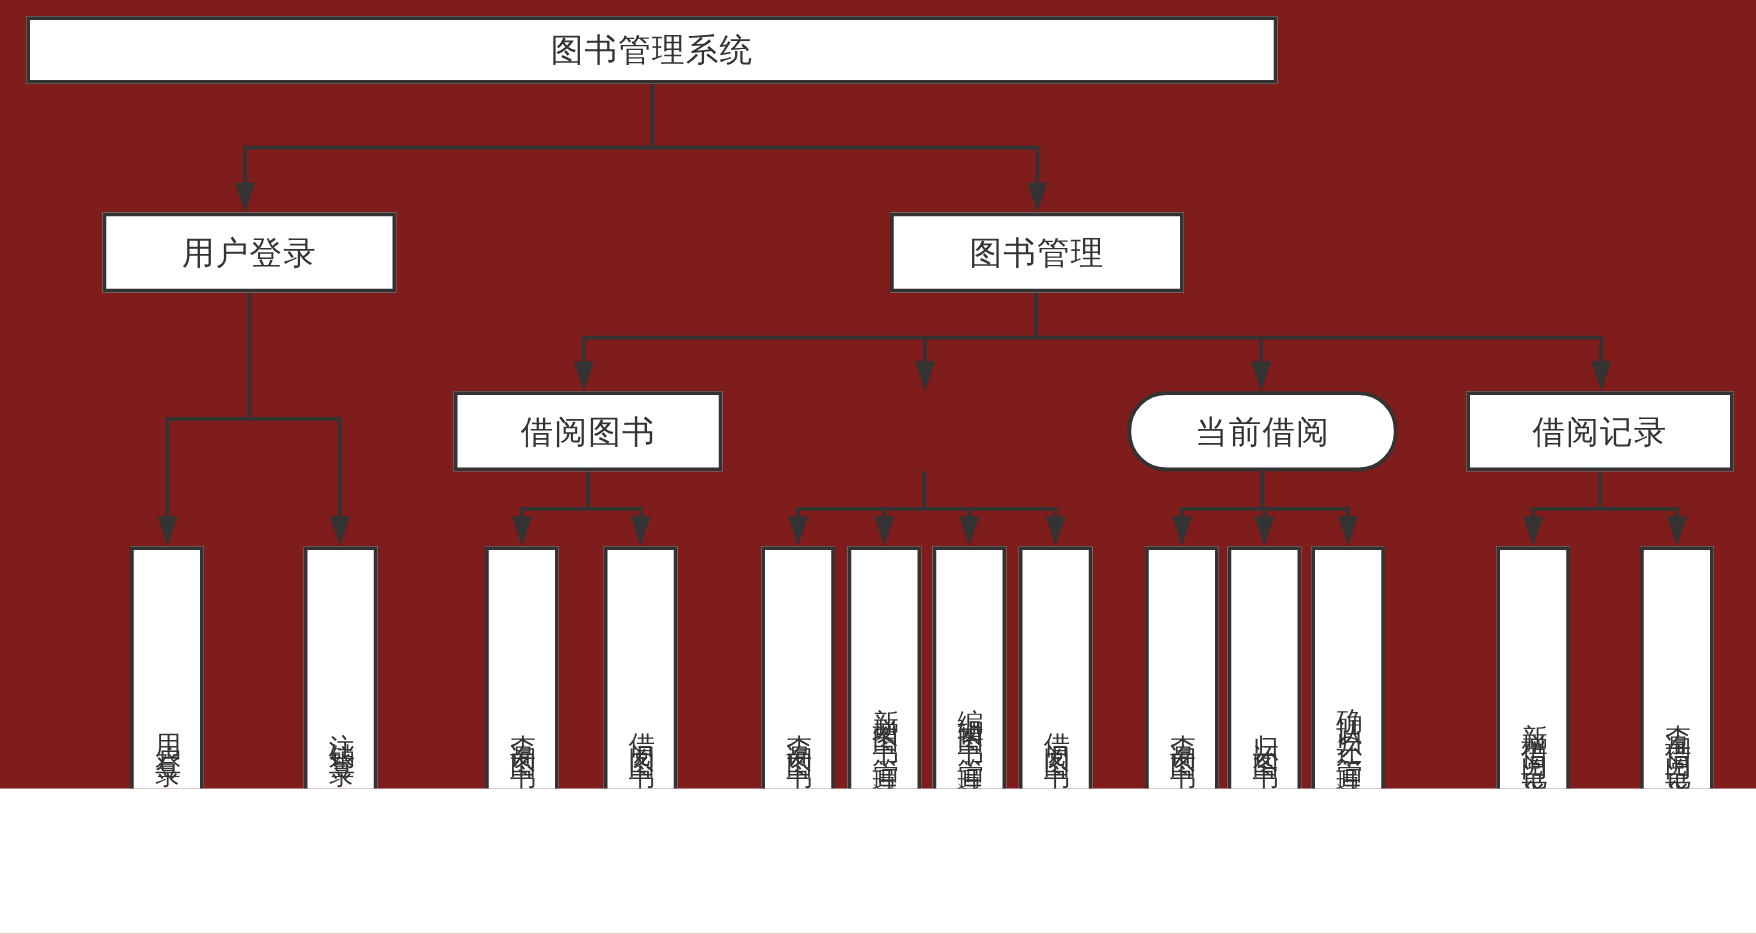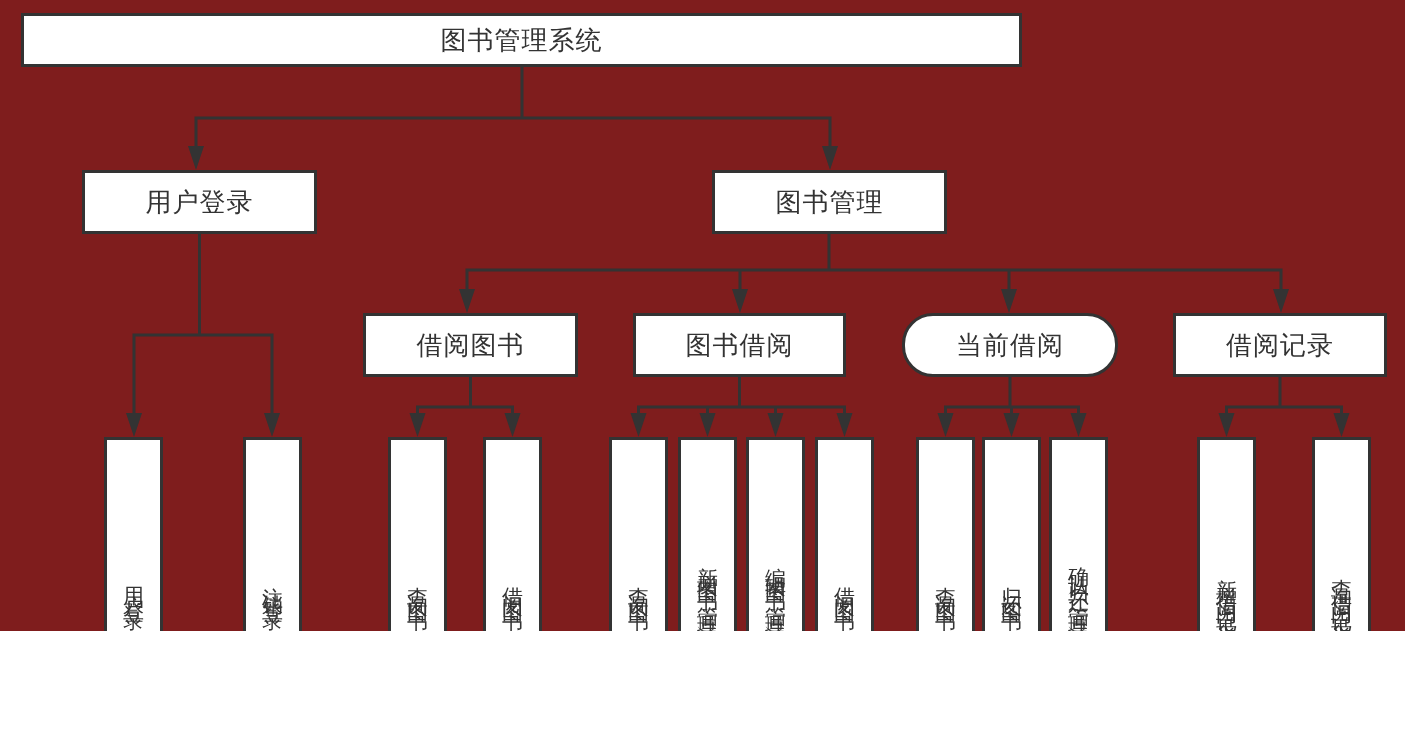--- a/index.html
+++ b/index.html
@@ -87,21 +87,20 @@
       <polygon points="1333.5,413 1349.5,413 1341.5,437"></polygon>
     </g>
   </svg>
 
   <div class="hbox" style="left:21px; top:13px; width:1001px; height:54px;">图书管理系统</div>
 
   <div class="hbox" style="left:82px; top:170px; width:235px; height:64px;">用户登录</div>
   <div class="hbox" style="left:712px; top:170px; width:235px; height:64px;">图书管理</div>
 
   <div class="hbox" style="left:363px; top:313px; width:215px; height:64px;">借阅图书</div>
-  <div class="hbox" style="left:633px; top:313px; width:213px; height:64px;">图书借阅</div>
   <div class="hbox" style="left:902px; top:313px; width:216px; height:64px;border-radius:31px;">当前借阅</div>
   <div class="hbox" style="left:1173px; top:313px; width:214px; height:64px;">借阅记录</div>
 
   <div class="vbox" style="left:104px;">用户登录</div>
   <div class="vbox" style="left:243px;">注销登录</div>
 
   <div class="vbox" style="left:388px;">查询图书</div>
   <div class="vbox" style="left:483px;">借阅图书</div>
 
   <div class="vbox" style="left:609px;">查询图书</div>

